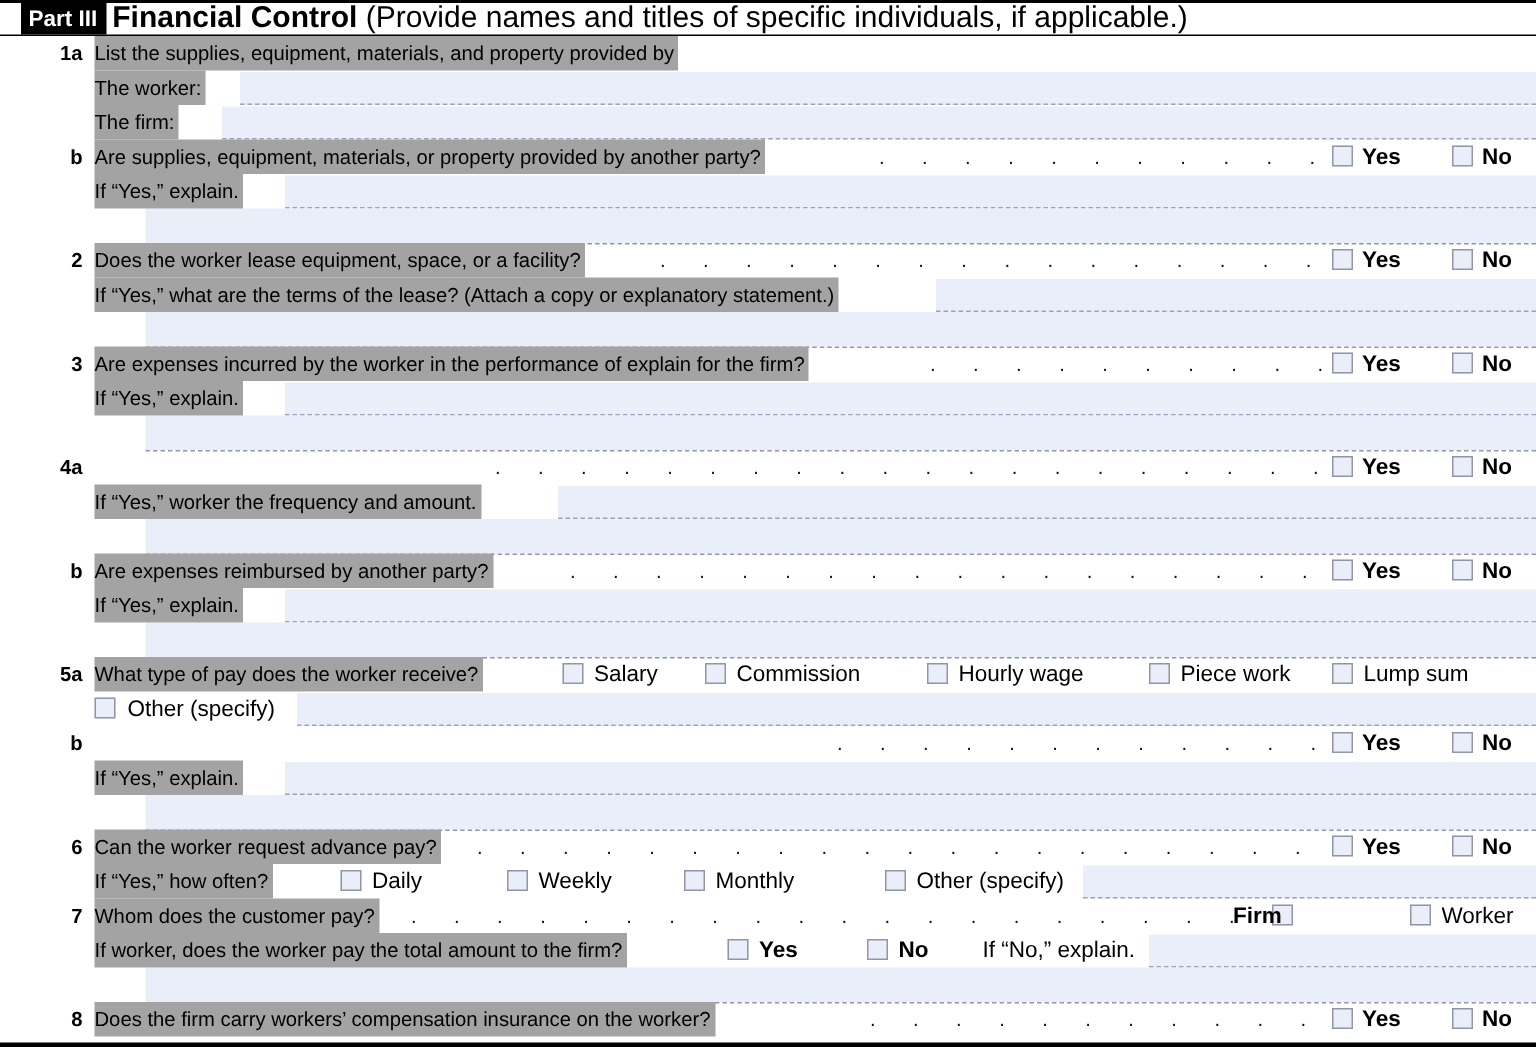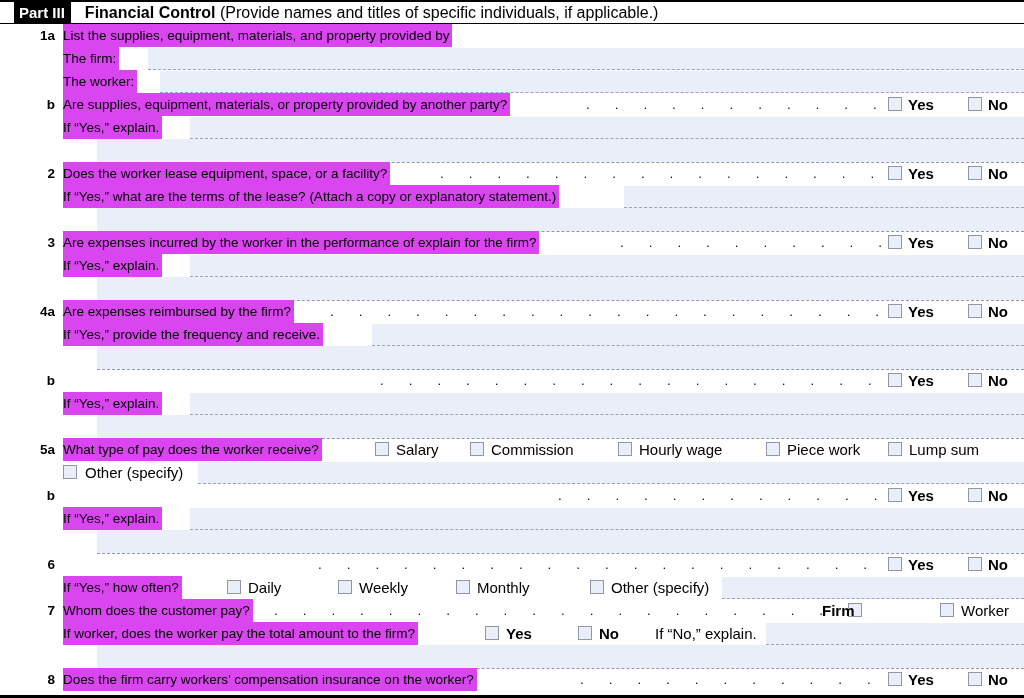--- a/index.html
+++ b/index.html
@@ -35,22 +35,22 @@
     background: #000;
     color: #fff;
     font-weight: bold;
     font-size: 15px;
     line-height: 19px;
     padding: 1px 6px 1px 5px;
     letter-spacing: 0px;
     white-space: nowrap;
   }
   .part-title {
-    margin-left: 14px;
-    font-size: 16px;
+    margin-left: 4px;
+    font-size: 20px;
     white-space: nowrap;
   }
   .part-title b { font-weight: bold; }
 
   
   .form-body {
     position: absolute;
     left: 0;
     top: 24px;
     width: 926px;
@@ -75,21 +75,21 @@
     line-height: 23px;
   }
   
   .qtext {
     position: absolute;
     left: 63px;
     top: 0;
     font-size: 13.5px;
     line-height: 23px;
     white-space: nowrap;
-    background: #d946ef;
+    background: #a3a3a3;
     padding-right: 3px;
     z-index: 3;
   }
 
   
   .leaders {
     position: absolute;
     top: 0;
     height: 23px;
     line-height: 23px;
@@ -167,26 +167,26 @@
   <span class="part-title"><b>Financial Control</b> <span>(Provide names and titles of specific individuals, if applicable.)</span></span>
 </div>
 
 <div class="form-body">
 
   <div class="row">
     <span class="num">1a</span>
     <span class="qtext">List the supplies, equipment, materials, and property provided by</span>
   </div>
   <div class="row">
+    <span class="qtext">The worker:</span>
+    <span class="fill" style="left:160px; right:0;"></span>
+  </div>
+  <div class="row">
     <span class="qtext">The firm:</span>
     <span class="fill" style="left:148px; right:0;"></span>
-  </div>
-  <div class="row">
-    <span class="qtext">The worker:</span>
-    <span class="fill" style="left:160px; right:0;"></span>
   </div>
 
   <div class="row">
     <span class="num">b</span>
     <span class="qtext">Are supplies, equipment, materials, or property provided by another party?</span>
     <span class="leaders" style="left:586px; width:300px;">. . . . . . . . . . . . . . . .</span>
     <span class="cb" style="left:888px;"></span>
     <span class="cblabel b" style="left:908px;">Yes</span>
     <span class="cb" style="left:968px;"></span>
     <span class="cblabel b" style="left:988px;">No</span>
@@ -231,38 +231,38 @@
     <span class="qtext">If “Yes,” explain.</span>
     <span class="fill" style="left:190px; right:0;"></span>
   </div>
   <div class="row">
     <span class="fill blank" style="left:97px; right:0;"></span>
   </div>
 
   <div class="row">
     <span class="sep" style="top:0;"></span>
     <span class="num">4a</span>
-    <span class="qtext">Are expenses reimbursed by the firm?</span>
     <span class="leaders" style="left:330px; width:556px;">. . . . . . . . . . . . . . . . . . . . . .</span>
     <span class="cb" style="left:888px;"></span>
     <span class="cblabel b" style="left:908px;">Yes</span>
     <span class="cb" style="left:968px;"></span>
     <span class="cblabel b" style="left:988px;">No</span>
   </div>
   <div class="row">
-    <span class="qtext">If “Yes,” provide the frequency and receive.</span>
+    <span class="qtext">If “Yes,” worker the frequency and amount.</span>
     <span class="fill" style="left:372px; right:0;"></span>
   </div>
   <div class="row">
     <span class="fill blank" style="left:97px; right:0;"></span>
   </div>
 
   <div class="row">
     <span class="sep" style="top:0;"></span>
     <span class="num">b</span>
+    <span class="qtext">Are expenses reimbursed by another party?</span>
     <span class="leaders" style="left:380px; width:506px;">. . . . . . . . . . . . . . . . . . . . . .</span>
     <span class="cb" style="left:888px;"></span>
     <span class="cblabel b" style="left:908px;">Yes</span>
     <span class="cb" style="left:968px;"></span>
     <span class="cblabel b" style="left:988px;">No</span>
   </div>
   <div class="row">
     <span class="qtext">If “Yes,” explain.</span>
     <span class="fill" style="left:190px; right:0;"></span>
   </div>
@@ -303,20 +303,21 @@
     <span class="qtext">If “Yes,” explain.</span>
     <span class="fill" style="left:190px; right:0;"></span>
   </div>
   <div class="row">
     <span class="fill blank" style="left:97px; right:0;"></span>
   </div>
 
   <div class="row">
     <span class="sep" style="top:0;"></span>
     <span class="num">6</span>
+    <span class="qtext">Can the worker request advance pay?</span>
     <span class="leaders" style="left:318px; width:568px;">. . . . . . . . . . . . . . . . . . . . . .</span>
     <span class="cb" style="left:888px;"></span>
     <span class="cblabel b" style="left:908px;">Yes</span>
     <span class="cb" style="left:968px;"></span>
     <span class="cblabel b" style="left:988px;">No</span>
   </div>
   <div class="row">
     <span class="qtext">If “Yes,” how often?</span>
     <span class="cb" style="left:227px;"></span>
     <span class="cblabel" style="left:248px;">Daily</span>

